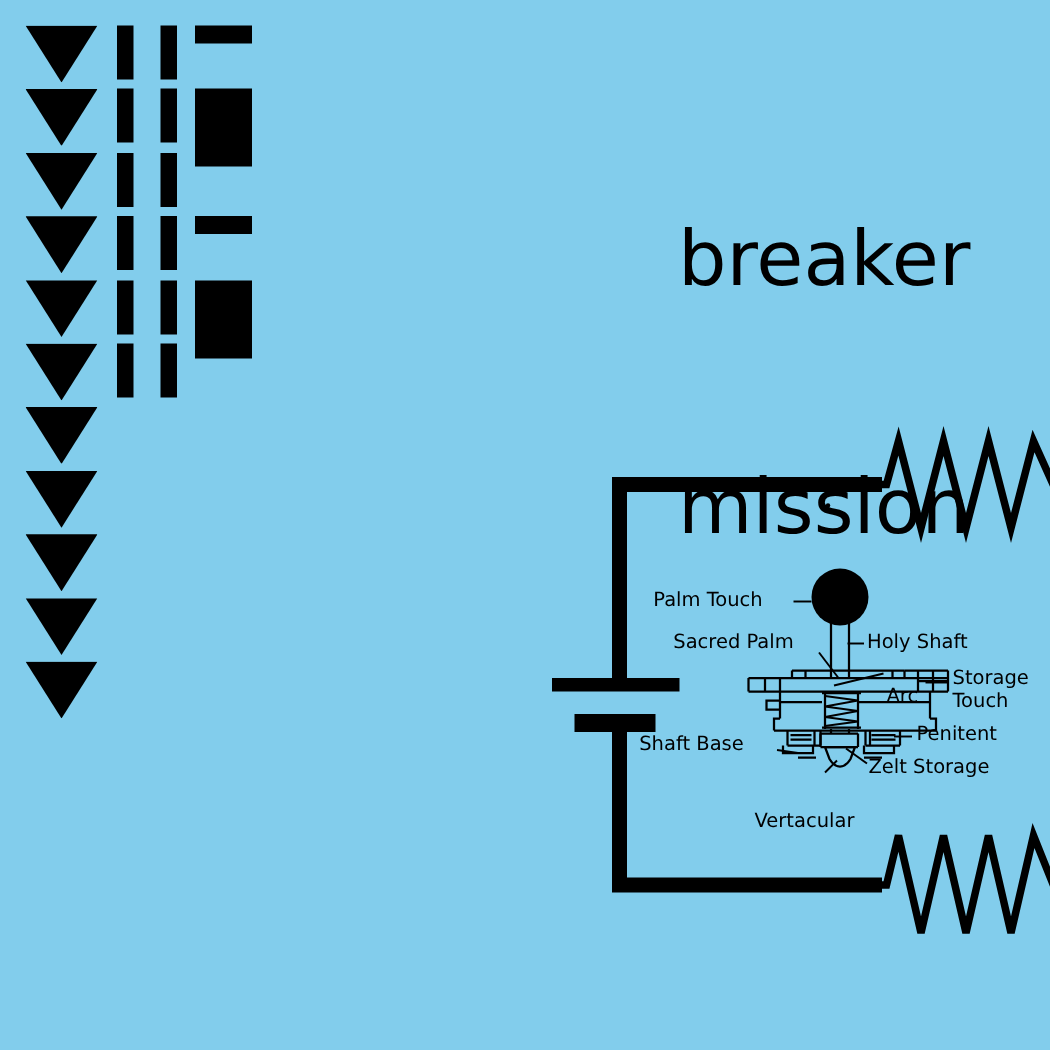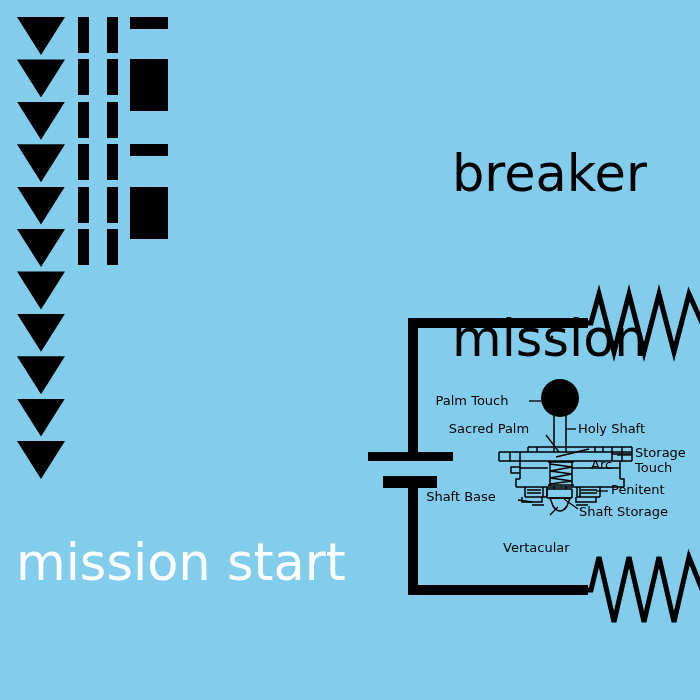--- a/index.html
+++ b/index.html
@@ -130,16 +130,15 @@
   <div class="lbl r" style="left:434px;top:421px">Sacred Palm</div>
   <div class="lbl" style="left:578px;top:421px">Holy Shaft</div>
   <div class="lbl" style="left:591px;top:457px">Arc</div>
   <div class="lbl" style="left:635px;top:445px">
     <span style="display:block">Storage</span>
     <span style="display:block">Touch</span>
   </div>
   <div class="lbl" style="left:611px;top:482px">Penitent</div>
   <div class="lbl r" style="left:406px;top:489px">Shaft Base</div>
   <div class="lbl" style="left:503px;top:540px">Vertacular</div>
-  <div class="lbl" style="left:579px;top:504px">Shaft Storage</div>
+  <div class="lbl" style="left:579px;top:504px">Zelt Storage</div>
 
-  <div class="footer-text" style="color: rgb(255, 255, 255);">mission start</div>
 </div>
 
 </body></html>

